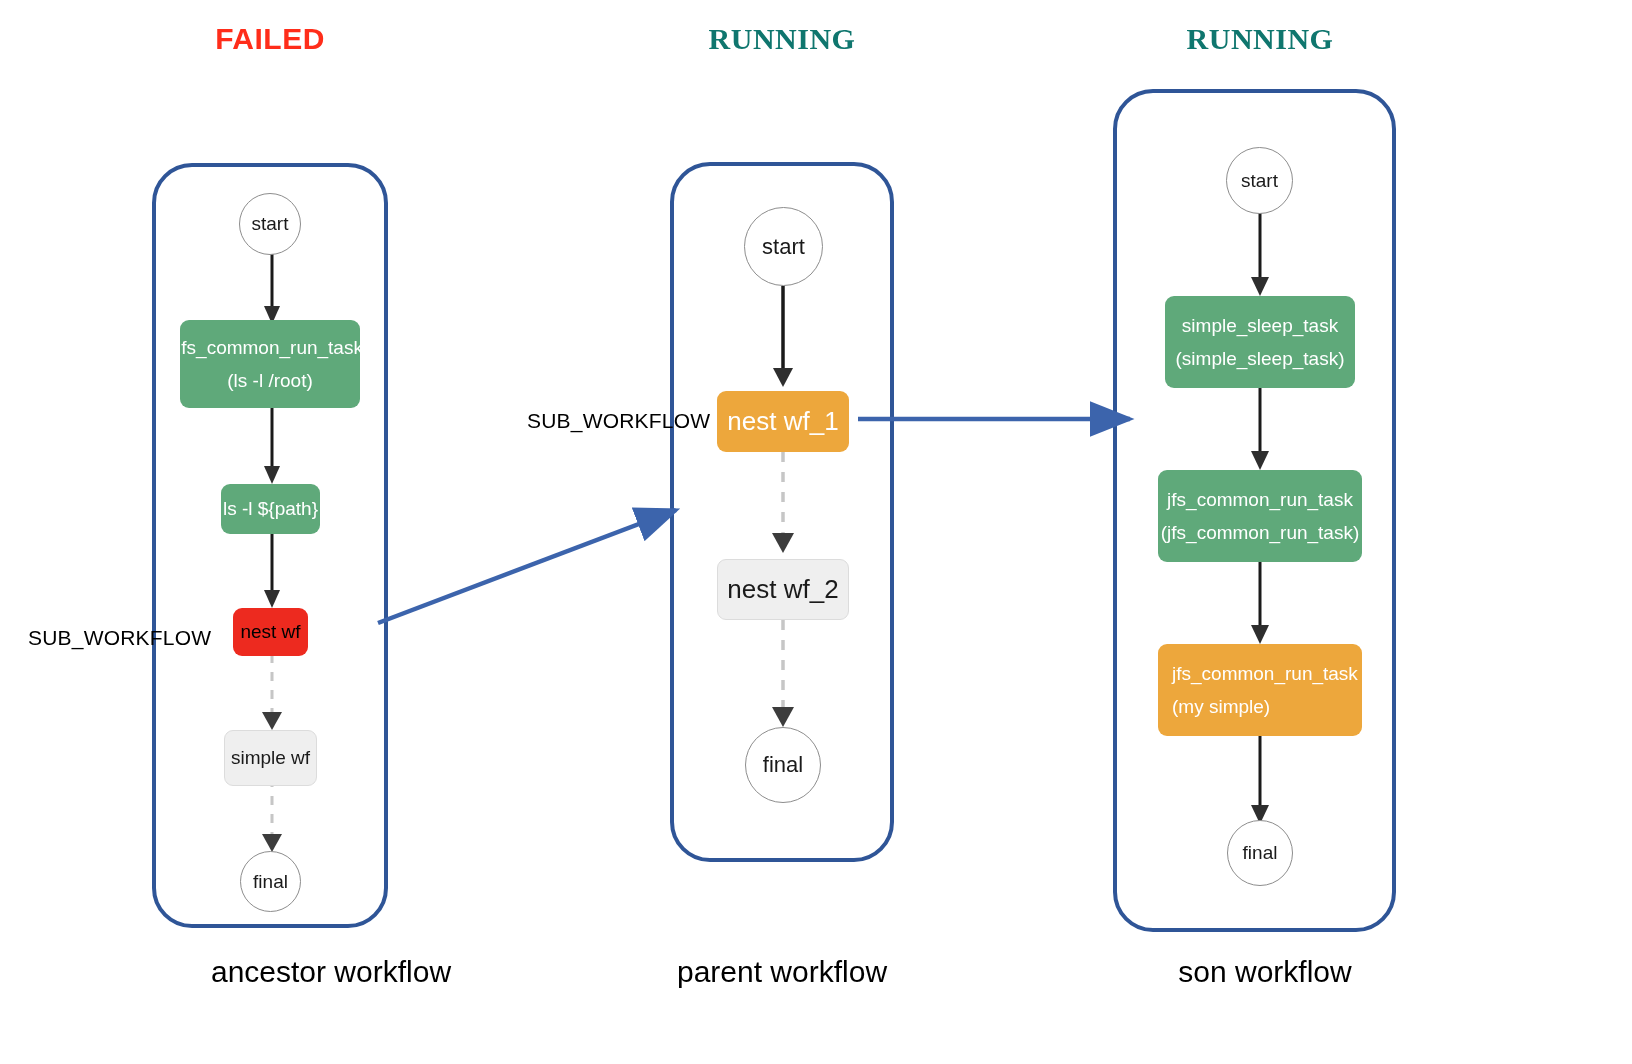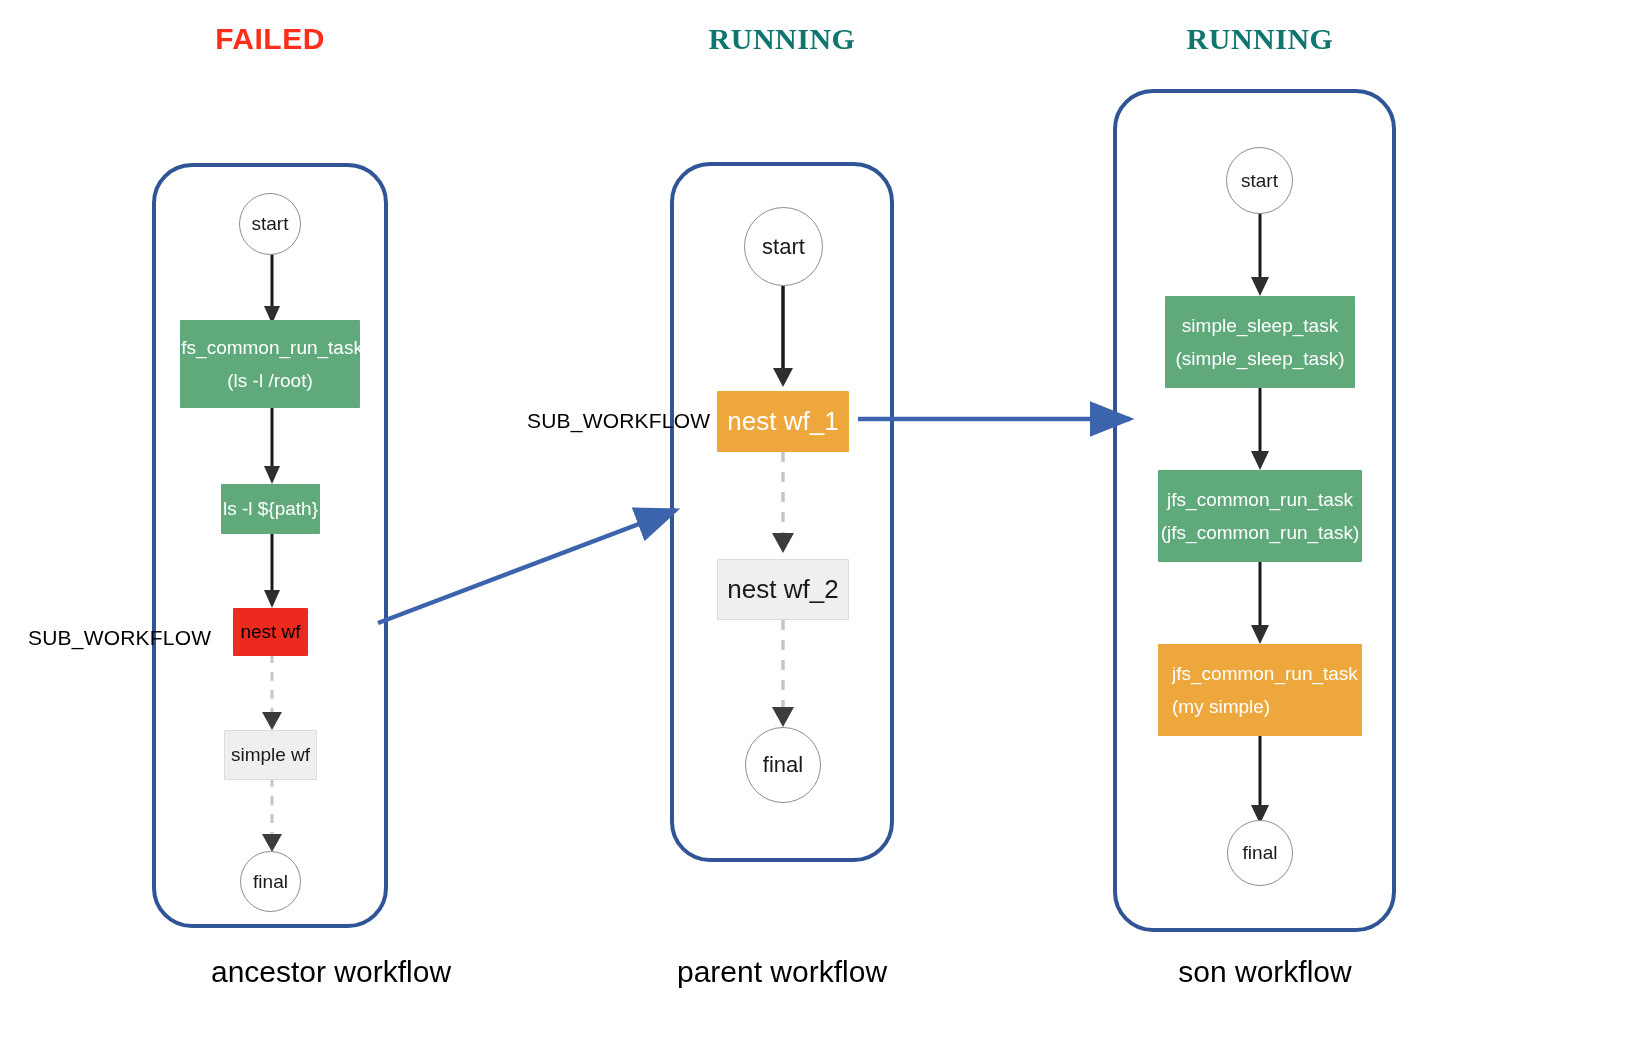--- a/index.html
+++ b/index.html
@@ -63,21 +63,21 @@
 
   .node-circle {
     border: 1.5px solid #8d8d8d;
     border-radius: 50%;
     background: #ffffff;
     color: #1a1a1a;
     font-size: 19px;
   }
 
   .node-rect {
-    border-radius: 1px;
+    border-radius: 9px;
     font-size: 19px;
   }
 
   .node-green {
     background: #5fa97a;
     color: #ffffff;
   }
   .node-orange {
     background: #eda73c;
     color: #ffffff;
@@ -150,21 +150,21 @@
   </div>
 
   <div class="node node-rect node-green" style="left:221px; top:484px; width:99px; height:50px;">
     <span>ls -l ${path}</span>
   </div>
 
   <div class="node node-rect node-red" style="left:233px; top:608px; width:75px; height:48px;">
     <span>nest wf</span>
   </div>
 
-  <div class="node node-rect node-grey" style="left:224px; top:730px; width:93px; height:50px;">
+  <div class="node node-rect node-grey" style="left:224px; top:730px; width:93px; height:56px;">
     <span>simple wf</span>
   </div>
 
   <div class="node node-circle" style="left:240px; top:851px; width:61px; height:61px;">
     <span>final</span>
   </div>
 
   <div class="caption" style="left:152px; top:955px; width:358px;">ancestor workflow</div>
 
   <div class="status-title status-running" style="left:664px; top:22px; width:236px;">RUNNING</div>

